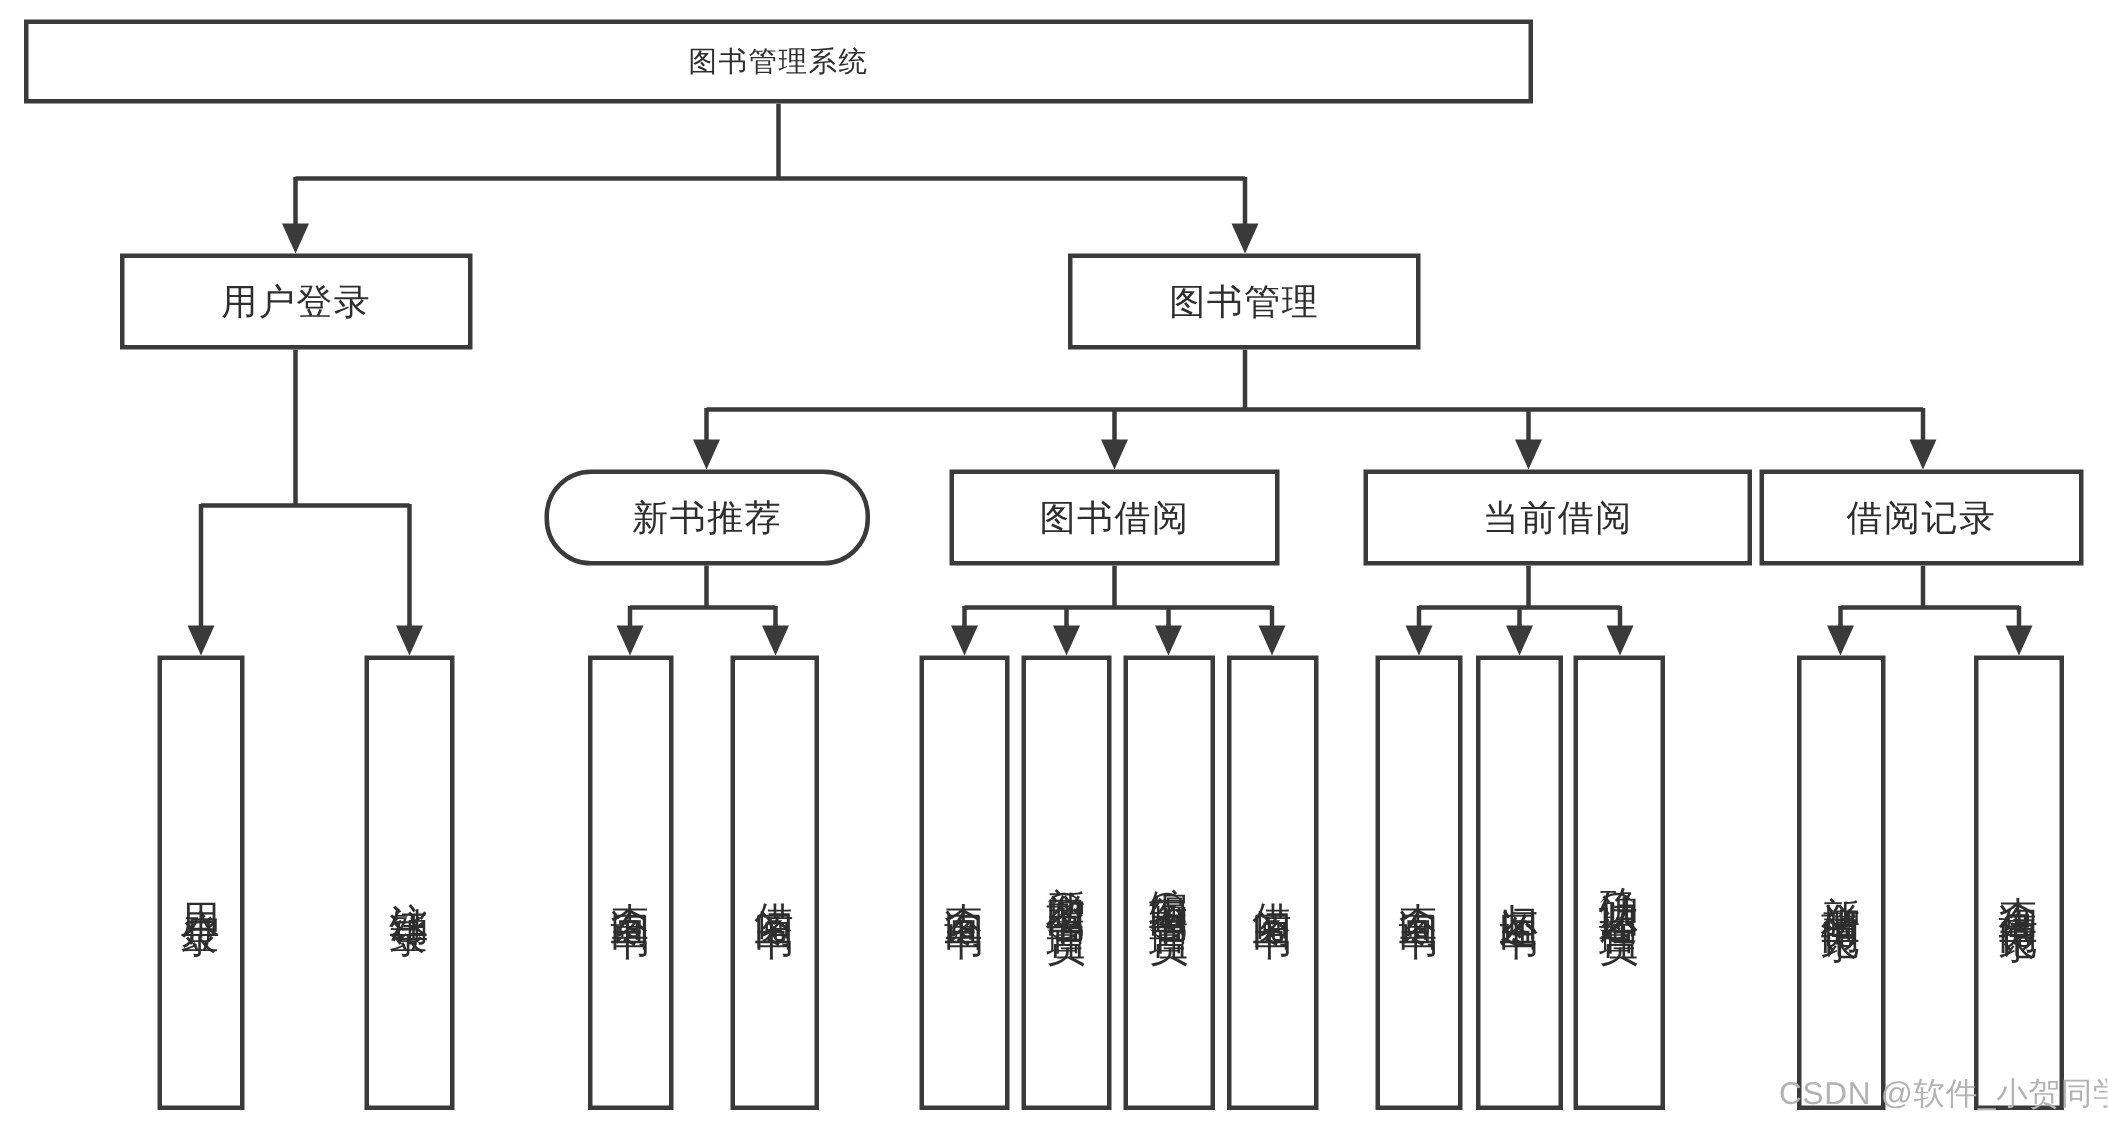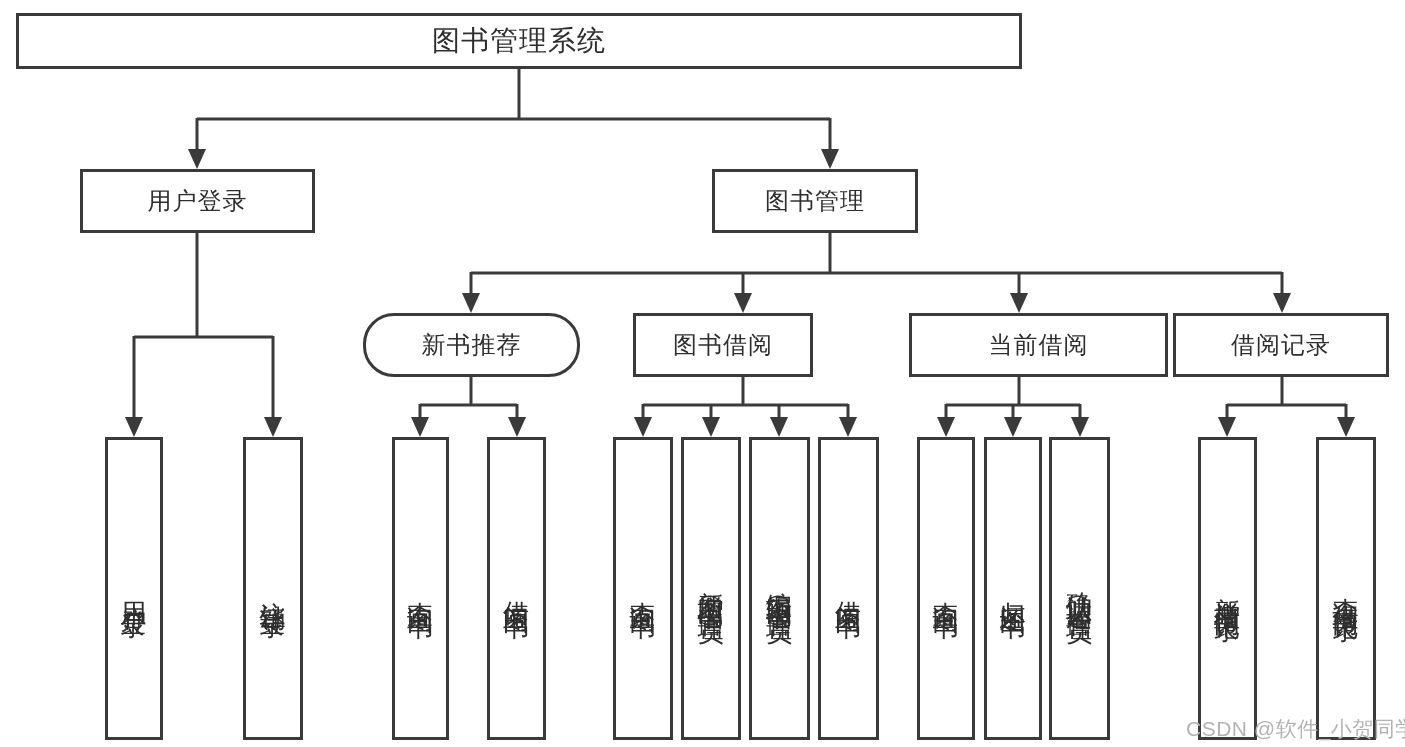--- a/index.html
+++ b/index.html
@@ -26,34 +26,34 @@
   .node{
     position:absolute;
     box-sizing:border-box;
     background:#fff;
     border:3px solid var(--line);
     display:flex;align-items:center;justify-content:center;
     color:var(--text);
     text-align:center;
   }
   .node.h{font-size:24px;letter-spacing:1px;}
-  .node.root{font-size:28px;letter-spacing:1px;}
+  .node.root{font-size:19px;letter-spacing:1px;}
   .node.v{
     writing-mode:vertical-rl;
     text-orientation:mixed;
     font-size:26px;
     letter-spacing:4px;
     line-height:1;
   }
   
   .root-box{left:16px;top:13px;width:1006px;height:56px;}
   .n-user-login{left:80px;top:169px;width:235px;height:64px;}
-  .n-book-mgmt{left:712px;top:169px;width:206px;height:64px;}
+  .n-book-mgmt{left:712px;top:169px;width:235px;height:64px;}
   .n-recommend{left:363px;top:313px;width:217px;height:64px;border-radius:31px;}
-  .n-borrowmod{left:633px;top:313px;width:180px;height:64px;}
+  .n-borrowmod{left:633px;top:313px;width:220px;height:64px;}
   .n-current{left:909px;top:313px;width:259px;height:64px;}
   .n-records{left:1173px;top:313px;width:216px;height:64px;}
   
   .vleaf{top:437px;height:303px;}
   .v1{left:105px;width:58px;}
   .v2{left:243px;width:60px;}
   .v3{left:392px;width:57px;}
   .v4{left:487px;width:59px;}
   .v5{left:613px;width:60px;}
   .v6{left:681px;width:60px;}

